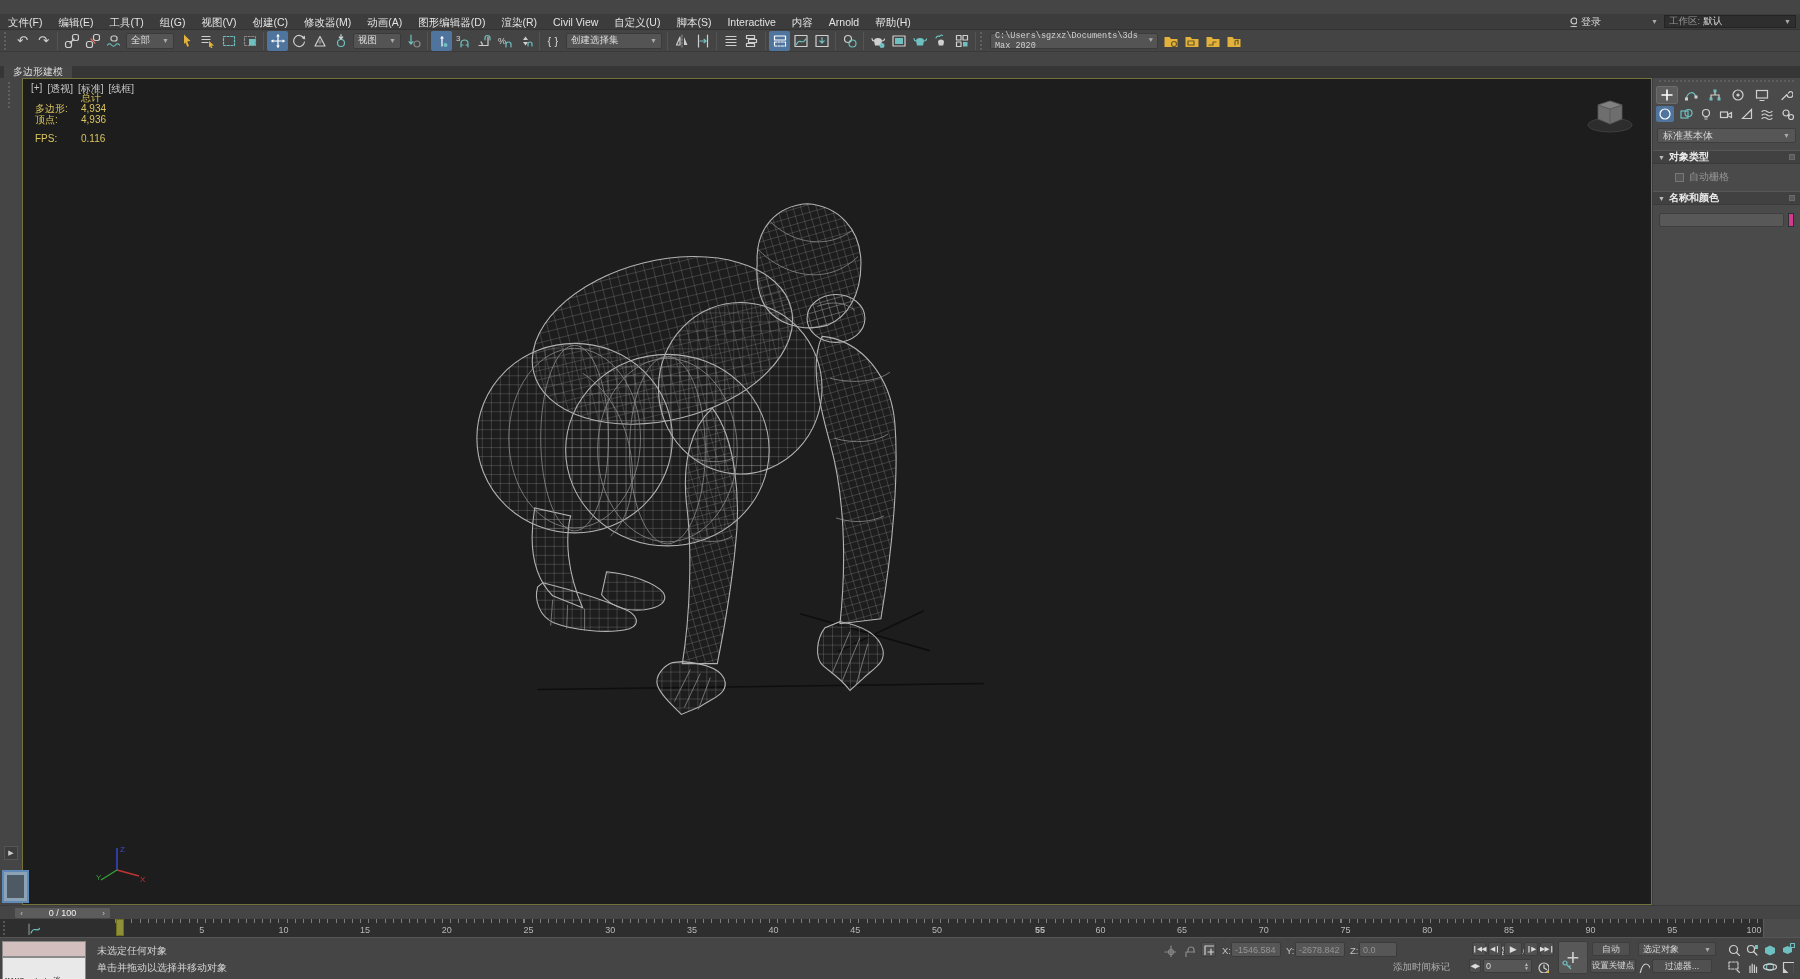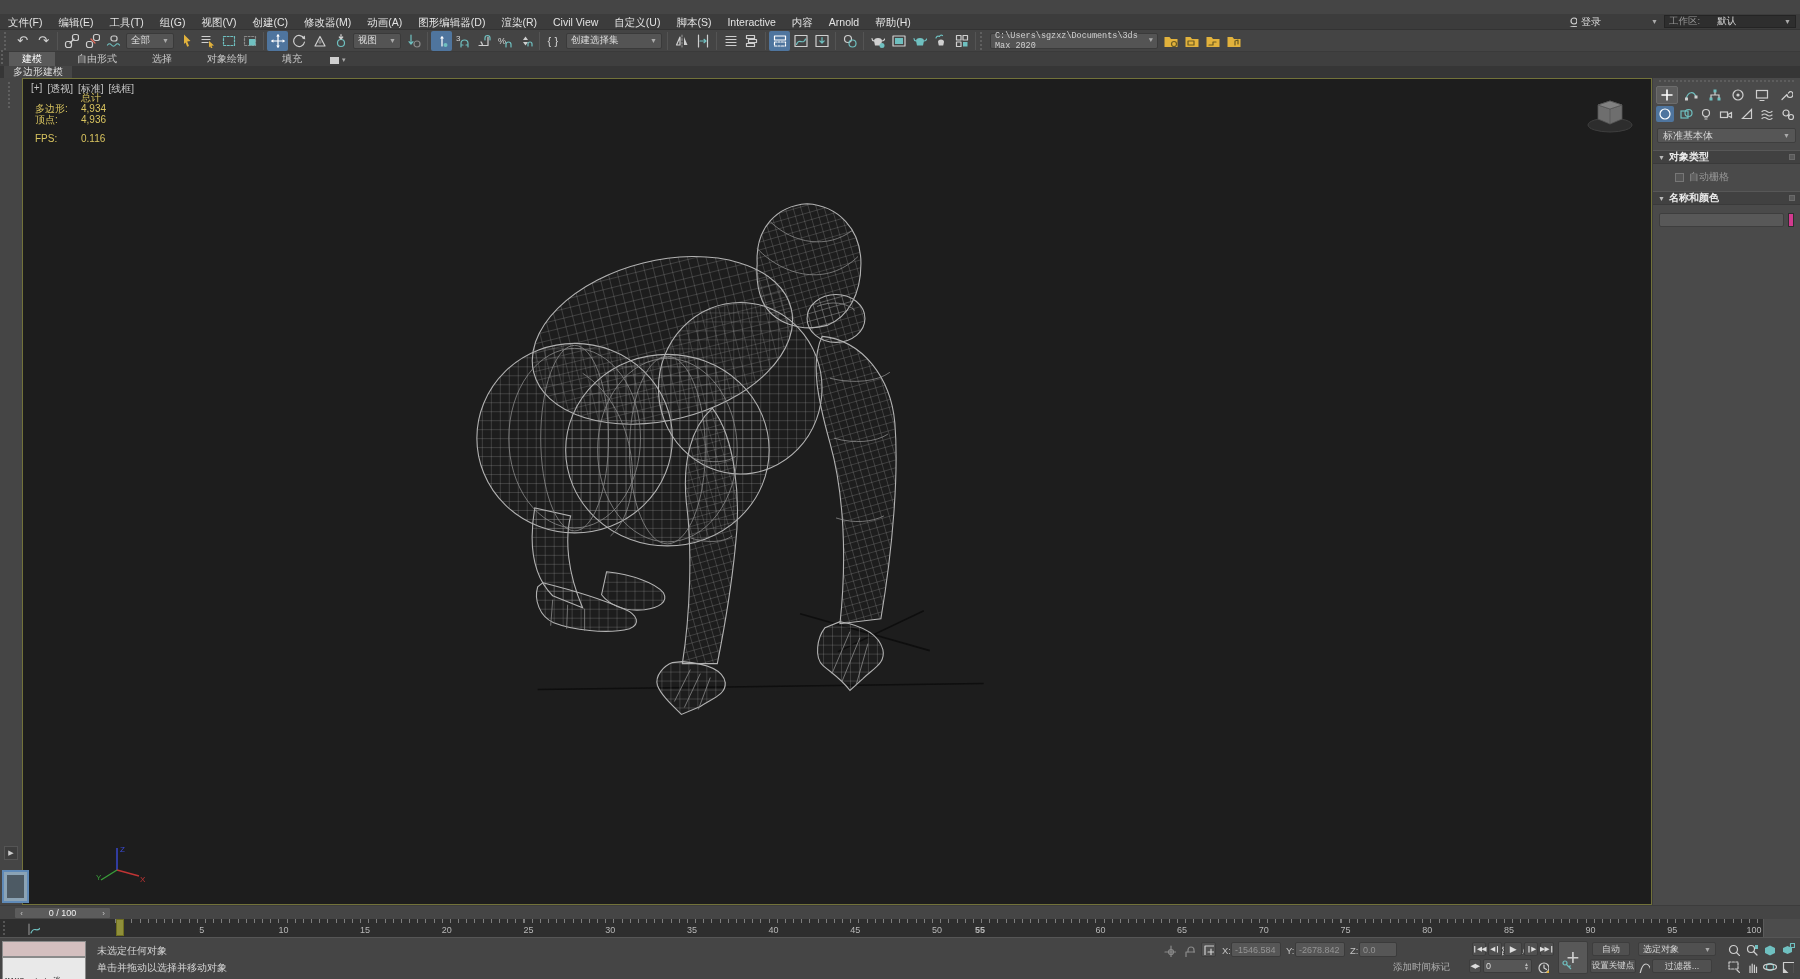--- a/index.html
+++ b/index.html
@@ -12,21 +12,21 @@
   .app-logo{width:10px;height:10px;margin:0 5px 0 4px;background:linear-gradient(135deg,#1e7fae,#35c2b4);border-radius:1px;display:flex;align-items:center;justify-content:center;color:#fff;font-size:7px;font-weight:bold}
   .win-controls{margin-left:auto;display:flex;height:100%}
   .win-btn{width:34px;height:100%;display:flex;align-items:center;justify-content:center;color:#bbb;font-size:8px}
 
   
   .menubar{position:absolute;left:0;top:14px;width:100%;height:16px;background:#3c3c3c;border-bottom:1px solid #333;display:flex;align-items:center;font-size:10.5px;color:#e3e3e3}
   .menu-item{padding:0 8px;line-height:16px;white-space:nowrap}
   .menu-right{margin-left:auto;display:flex;align-items:center;gap:6px;padding-right:4px}
   .login-box{display:flex;align-items:center;gap:4px;width:92px;font-size:10px;color:#ddd}
   .login-box .caret{margin-left:auto}
-  .workspace-box{width:132px;height:13px;background:#2e2e2e;border:1px solid #242424;display:flex;align-items:center;font-size:9.5px;padding:0 4px;gap:17px}
+  .workspace-box{width:132px;height:13px;background:#2e2e2e;border:1px solid #242424;display:flex;align-items:center;font-size:9.5px;padding:0 4px;gap:3px}
   .ws-label{color:#979797}.ws-value{color:#dcdcdc}
   .caret{font-size:7px;color:#aaa;line-height:1}
   .workspace-box .caret{margin-left:auto}
 
   
   .toolbar{position:absolute;left:0;top:30px;width:100%;height:22px;background:#444;border-bottom:1px solid #3a3a3a;display:flex;align-items:center;padding-left:3px}
   .tb-grip{width:5px;height:18px;border-left:2px dotted #5f5f5f;margin:0 3px 0 1px}
   .tbtn{min-width:21px;height:20px;display:flex;align-items:center;justify-content:center;border-radius:2px;flex:0 0 auto}
   .tbtn.active{background:#4f759e}
   .tb-sep{width:1px;height:18px;background:#363636;border-right:1px solid #545454;margin:0 3px;flex:0 0 auto}
@@ -413,36 +413,20 @@
         </svg>
       </span>
     <span class="tbtn">
         <svg class="i">
           <path class="yfill" d="M1.5 4 h5 l1.5 2 h6.5 v8 H1.5 Z"></path>
           <path d="M9 12 v-4 l3 -1 v4" stroke="#6a5a20"></path>
         </svg>
       </span>
   </div>
 
-  <div class="ribbon-tabs">
-    <span class="tb-grip"></span>
-    <div style="display:flex">
-        <span class="ribbon-tab active">建模</span>
-        <span class="ribbon-tab">自由形式</span>
-        <span class="ribbon-tab">选择</span>
-        <span class="ribbon-tab">对象绘制</span>
-        <span class="ribbon-tab">填充</span>
-      </div>
-    <span class="ribbon-cfg">
-        <svg class="i" style="width:12px;height:12px">
-          <rect class="gfill" x="2" y="4" width="9" height="7"></rect>
-        </svg>
-        <span class="caret">▾</span>
-      </span>
-  </div>
   <div class="ribbon-sub">
     <span class="ribbon-panel-btn">多边形建模</span>
   </div>
 
   <div class="main">
 
     <div class="left-strip">
       <span class="strip-grip"></span>
       <span class="strip-arrow-btn">▶</span>
     </div>
@@ -683,21 +667,21 @@
         <div class="tick-label" style="left: 201.7px;">5</div>
         <div class="tick-label" style="left: 283.4px;">10</div>
         <div class="tick-label" style="left: 365.1px;">15</div>
         <div class="tick-label" style="left: 446.8px;">20</div>
         <div class="tick-label" style="left: 528.5px;">25</div>
         <div class="tick-label" style="left: 610.2px;">30</div>
         <div class="tick-label" style="left: 691.9px;">35</div>
         <div class="tick-label" style="left: 773.6px;">40</div>
         <div class="tick-label" style="left: 855.3px;">45</div>
         <div class="tick-label" style="left: 937px;">50</div>
-        <div class="tick-label" style="left: 980px; font-weight: bold;">55</div>
+        <div class="tick-label" style="left: 1040px; font-weight: bold;">55</div>
         <div class="tick-label" style="left: 1100.4px;">60</div>
         <div class="tick-label" style="left: 1182.1px;">65</div>
         <div class="tick-label" style="left: 1263.8px;">70</div>
         <div class="tick-label" style="left: 1345.5px;">75</div>
         <div class="tick-label" style="left: 1427.2px;">80</div>
         <div class="tick-label" style="left: 1508.9px;">85</div>
         <div class="tick-label" style="left: 1590.6px;">90</div>
         <div class="tick-label" style="left: 1672.3px;">95</div>
         <div class="tick-label" style="left: 1754px;">100</div>
       </div>

